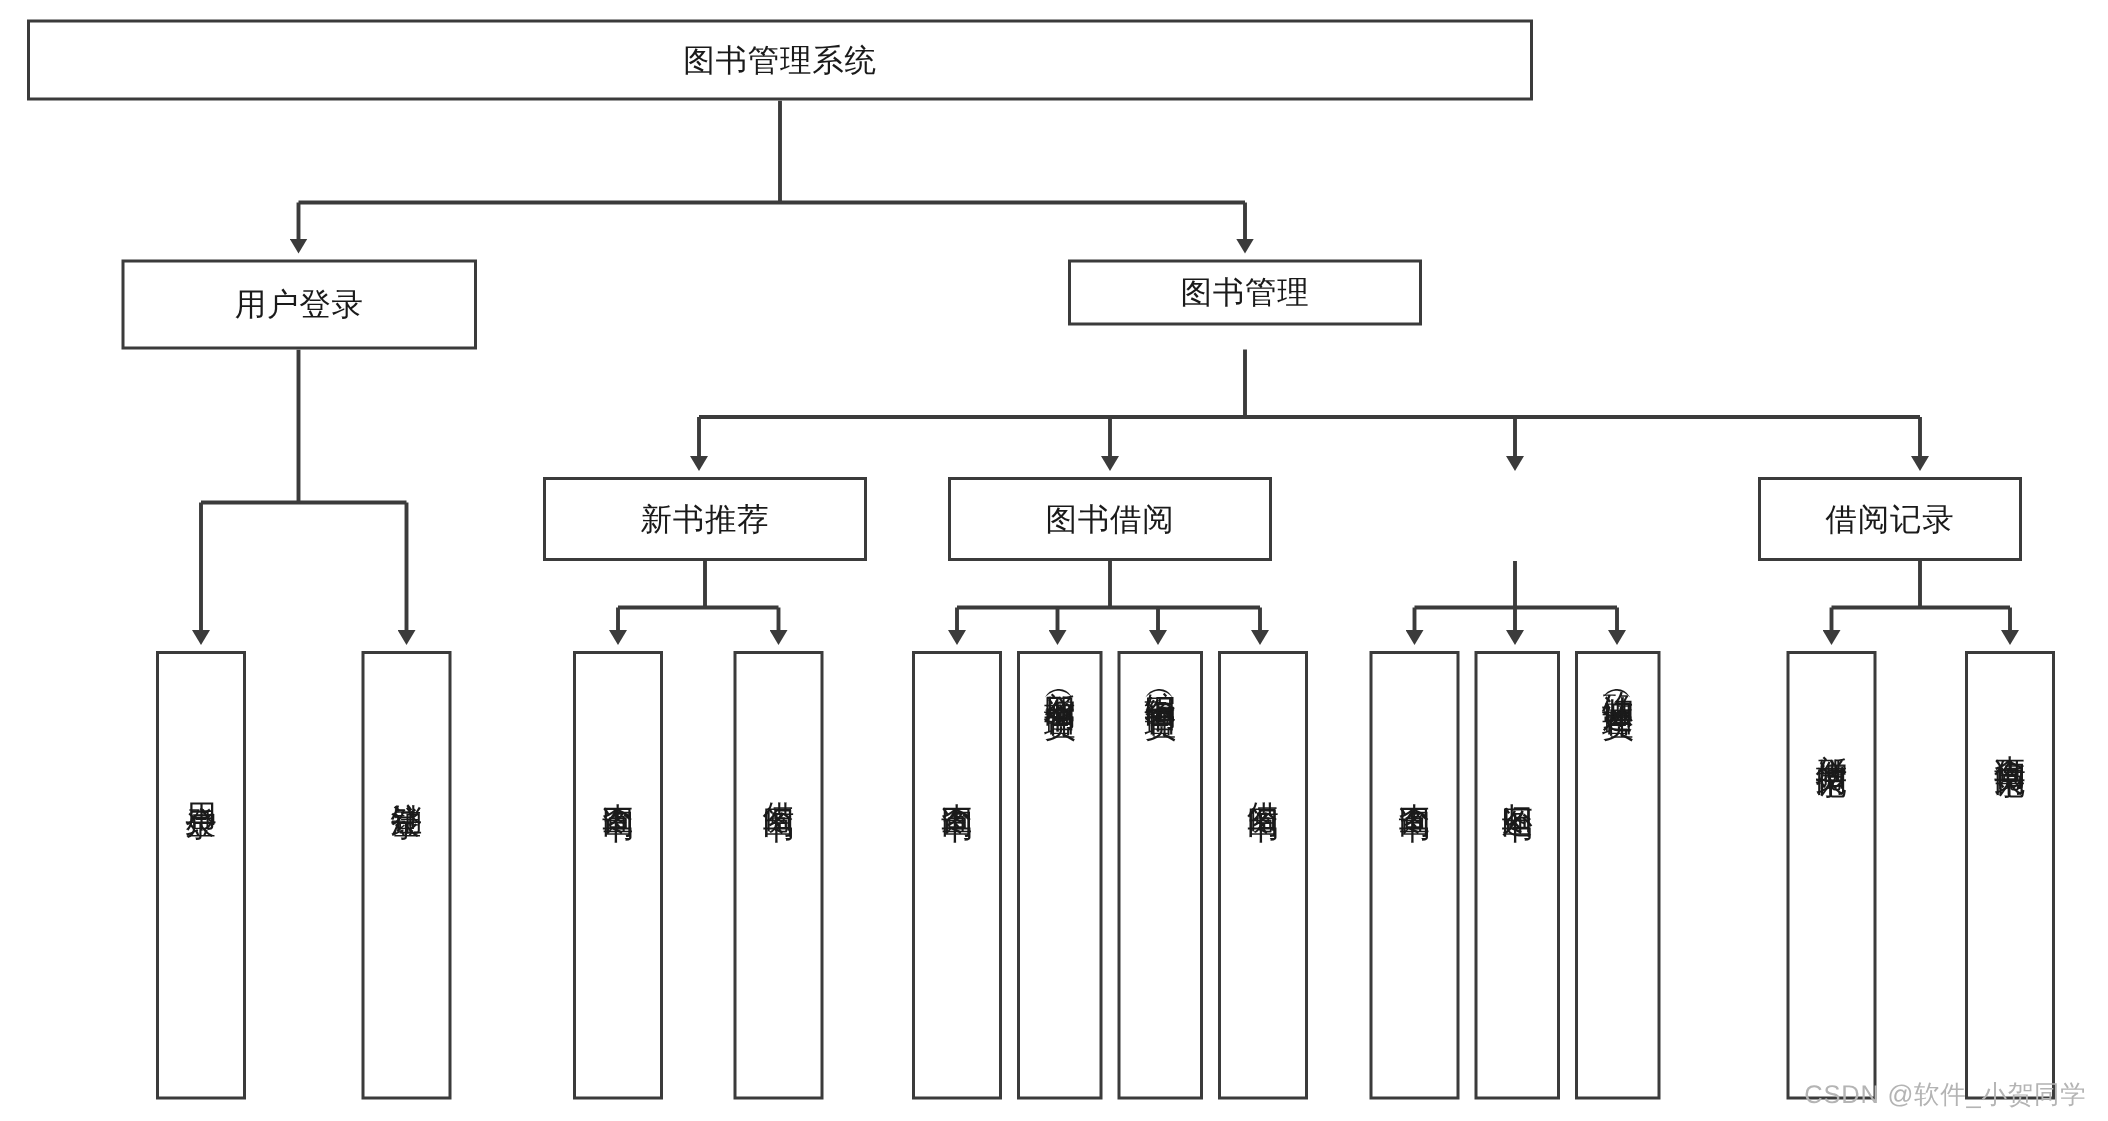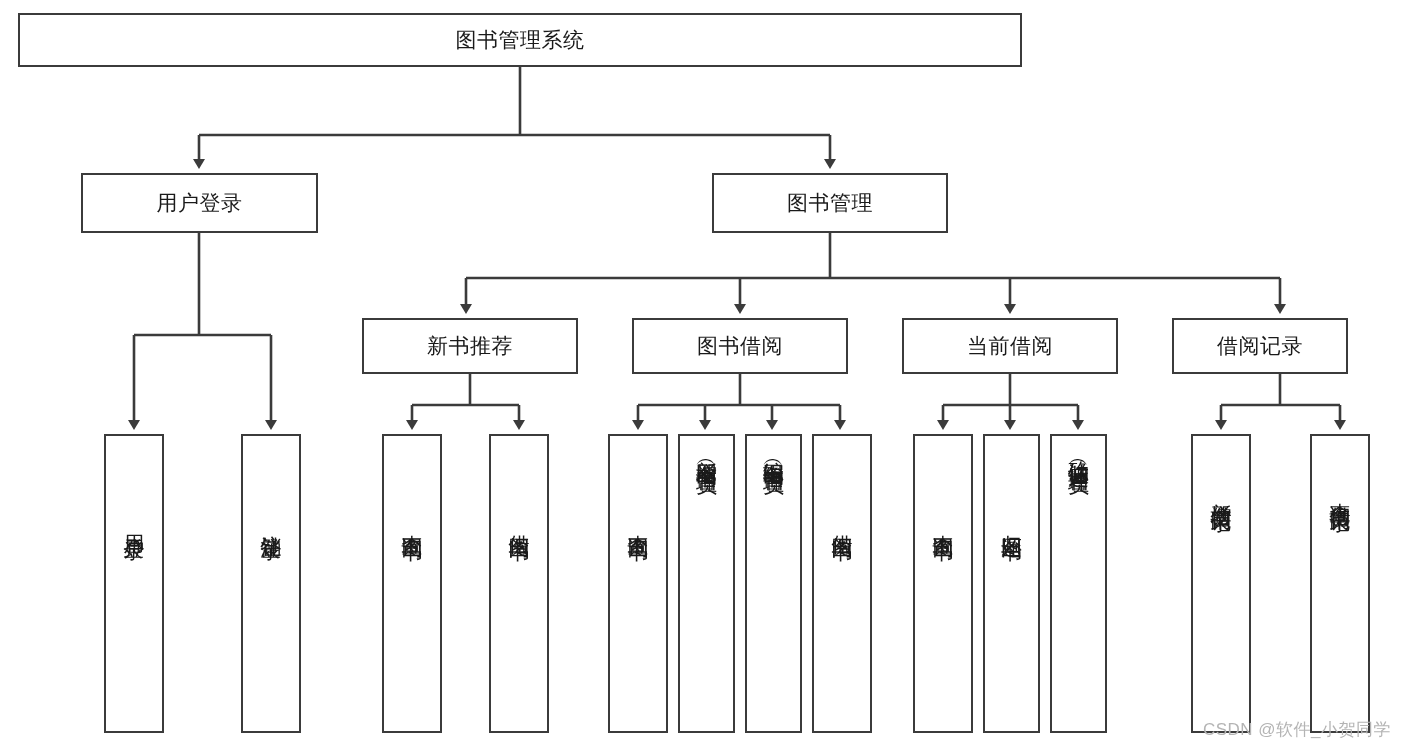--- a/index.html
+++ b/index.html
@@ -128,33 +128,30 @@
     </g>
   </svg>
 
   <div class="node hbox" style="left:18px;top:13px;width:1004px;height:54px;">
     <span class="lbl">图书管理系统</span>
   </div>
 
   <div class="node hbox" style="left:81px;top:173px;width:237px;height:60px;">
     <span class="lbl">用户登录</span>
   </div>
-  <div class="node hbox" style="left:712px;top:173px;width:236px;height:60px;">
+  <div class="node hbox" style="left:712px;top:173px;width:236px;height:44px;">
     <span class="lbl">图书管理</span>
   </div>
 
   <div class="node hbox" style="left:632px;top:318px;width:216px;height:56px;">
     <span class="lbl">图书借阅</span>
   </div>
   <div class="node hbox" style="left:362px;top:318px;width:216px;height:56px;">
     <span class="lbl">新书推荐</span>
   </div>
-  <div class="node hbox" style="left:902px;top:318px;width:216px;height:56px;">
-    <span class="lbl">当前借阅</span>
-  </div>
   <div class="node hbox" style="left:1172px;top:318px;width:176px;height:56px;">
     <span class="lbl">借阅记录</span>
   </div>
 
   <div class="node leaf mid" style="left:104px;top:434px;width:60px;height:299px;">
     <span class="lbl">用户登录</span>
   </div>
   <div class="node leaf mid" style="left:241px;top:434px;width:60px;height:299px;">
     <span class="lbl">注销登录</span>
   </div>

